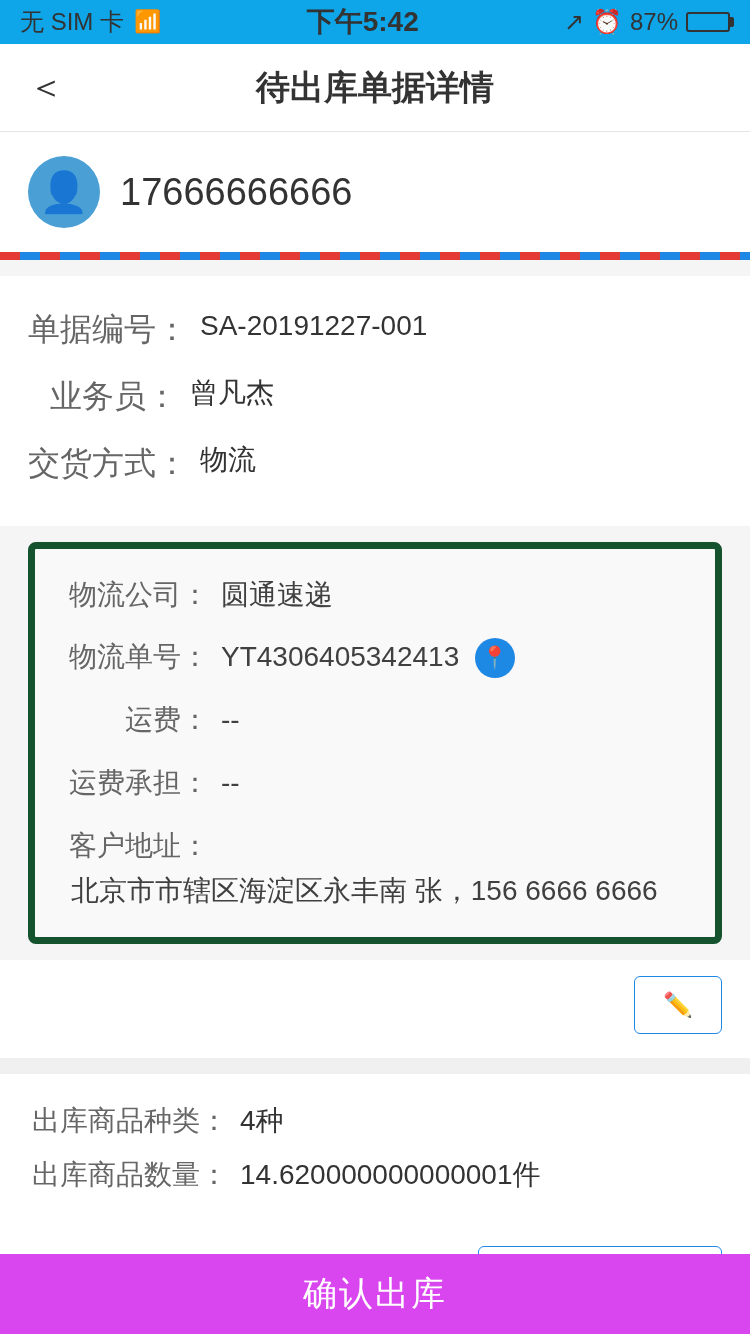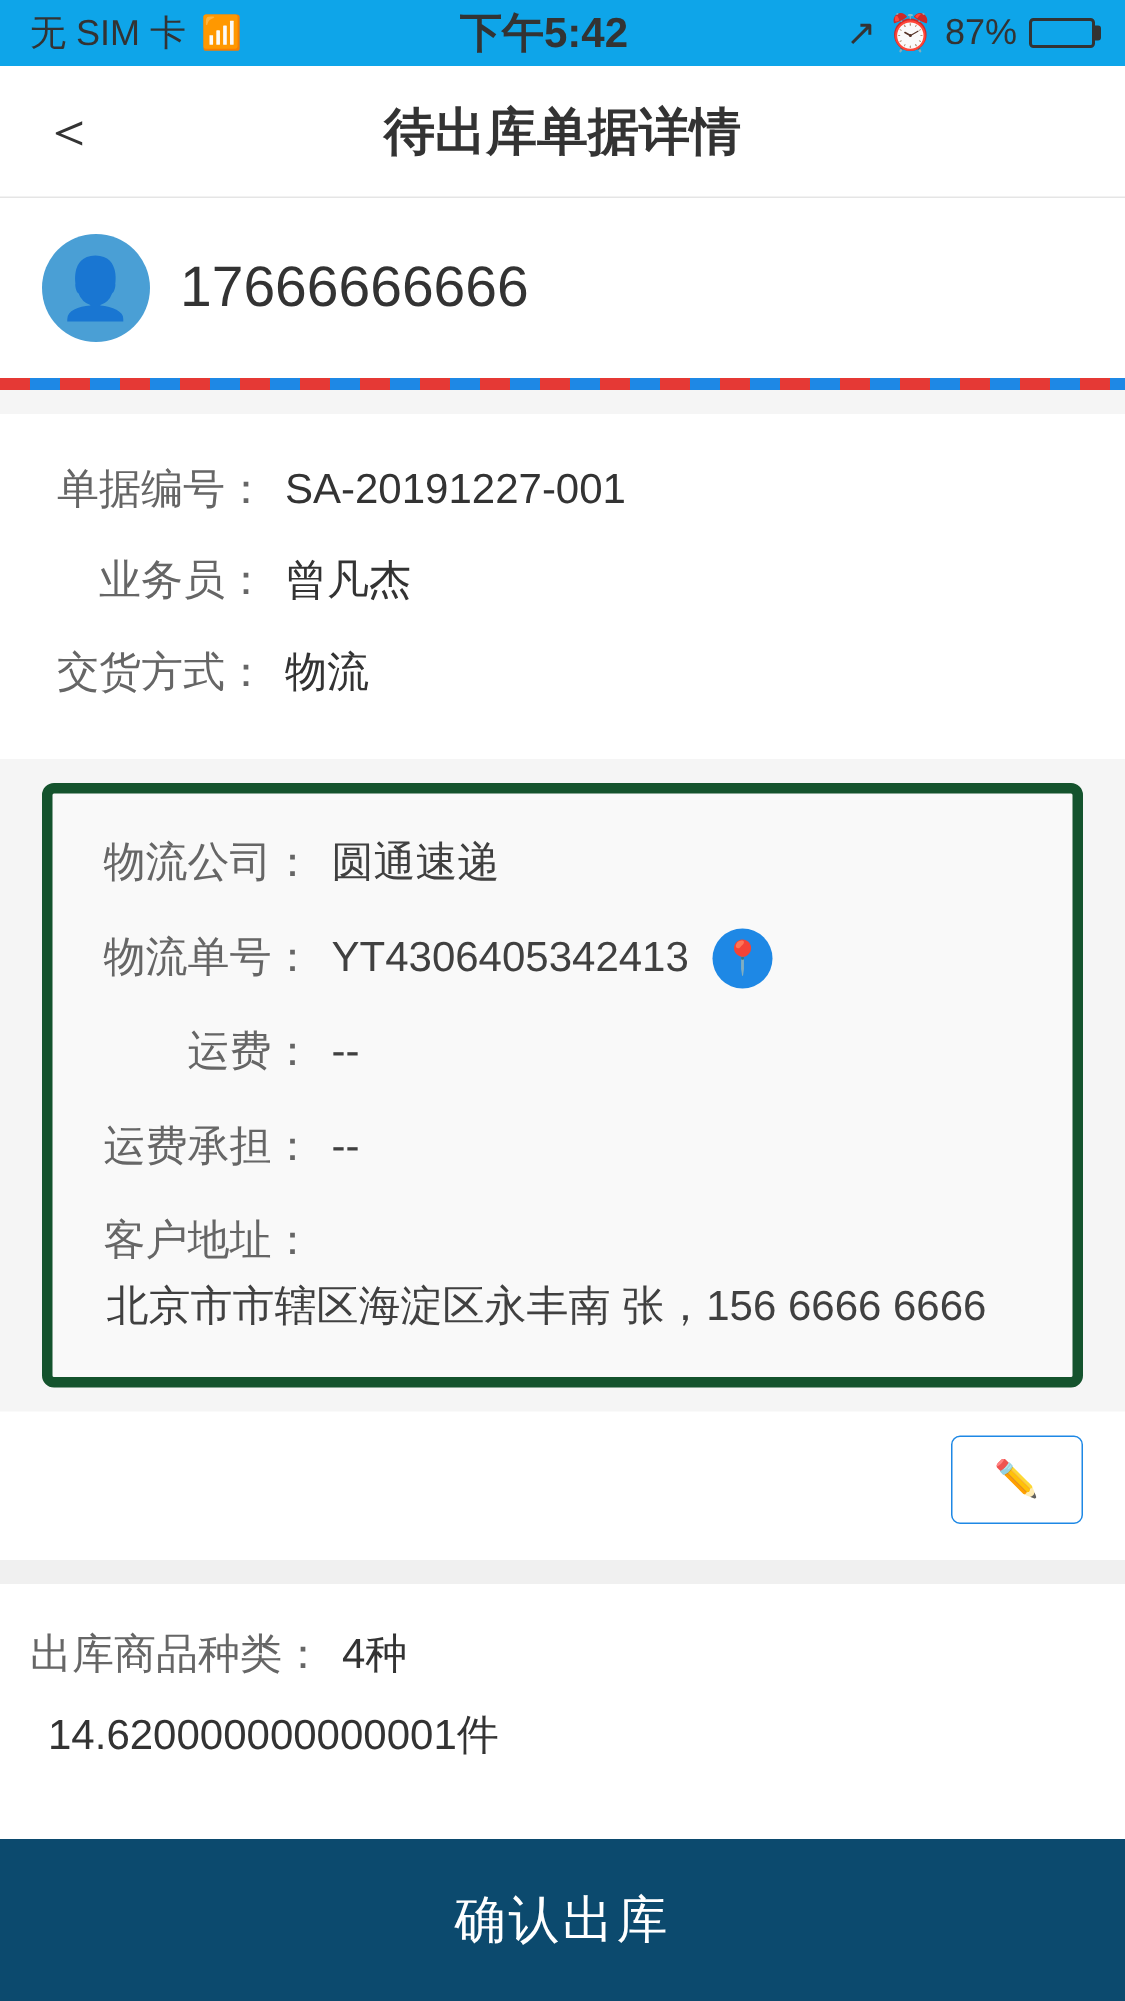--- a/index.html
+++ b/index.html
@@ -141,21 +141,21 @@
       padding: 28px 28px 20px;
     }
     .info-row {
       display: flex;
       align-items: flex-start;
       margin-bottom: 16px;
       line-height: 1.6;
     }
     .info-label {
       color: #666;
-      font-size: 28px;
+      font-size: 32px;
       min-width: 150px;
       text-align: right;
       flex-shrink: 0;
     }
     .info-value {
       color: #333;
       font-size: 28px;
       margin-left: 12px;
       flex: 1;
     }
@@ -237,21 +237,21 @@
     
     .section-divider {
       width: 750px;
       height: 16px;
       background: #f0f0f0;
     }
 
     
     .goods-section {
       background: #fff;
-      padding: 28px 20px 20px;
+      padding: 28px 32px 20px;
     }
     .goods-row {
       display: flex;
       align-items: center;
       margin-bottom: 16px;
     }
     .goods-label {
       color: #666;
       font-size: 28px;
       min-width: 160px;
@@ -297,22 +297,22 @@
     .confirm-btn-container {
       position: fixed;
       bottom: 0;
       left: 0;
       width: 750px;
       background: #1e88e5;
       padding: 0;
     }
     .confirm-btn {
       width: 100%;
-      height: 108px;
-      background: #0c4a6e;
+      height: 80px;
+      background: #d946ef;
       border: none;
       color: #fff;
       font-size: 34px;
       font-weight: 500;
       cursor: pointer;
       letter-spacing: 2px;
     }
   </style>
 </head>
 <body>
@@ -397,20 +397,21 @@
 </div>
 
 <div class="section-divider"></div>
 
 <div class="goods-section">
   <div class="goods-row">
     <span class="goods-label">出库商品种类：</span>
     <span class="goods-value">4种</span>
   </div>
   <div class="goods-row">
+    <span class="goods-label">出库商品数量：</span>
     <span class="goods-value">14.620000000000001件</span>
   </div>
 </div>
 
 <div class="view-details-btn">
   <button class="btn-view">
     <span class="list-icon">☰</span>
     <span>查看单据详情</span>
   </button>
 </div>

